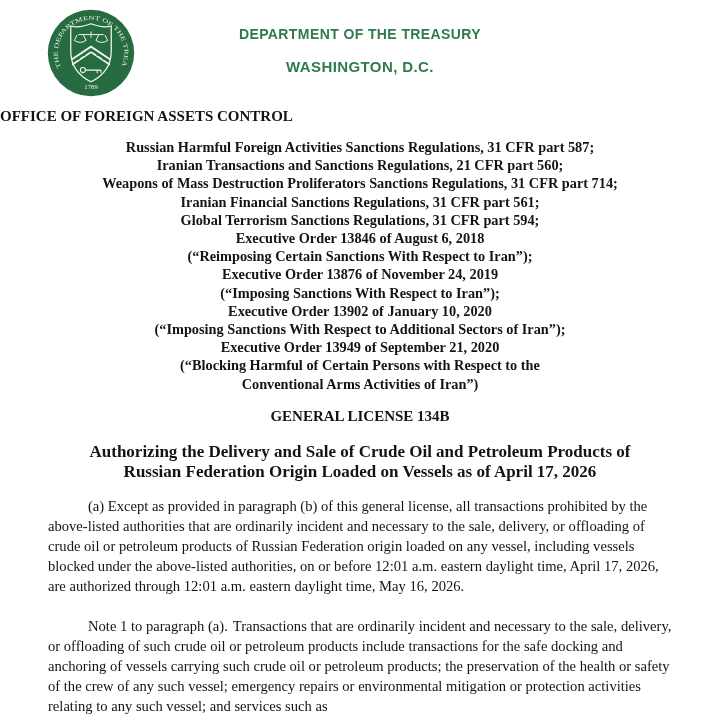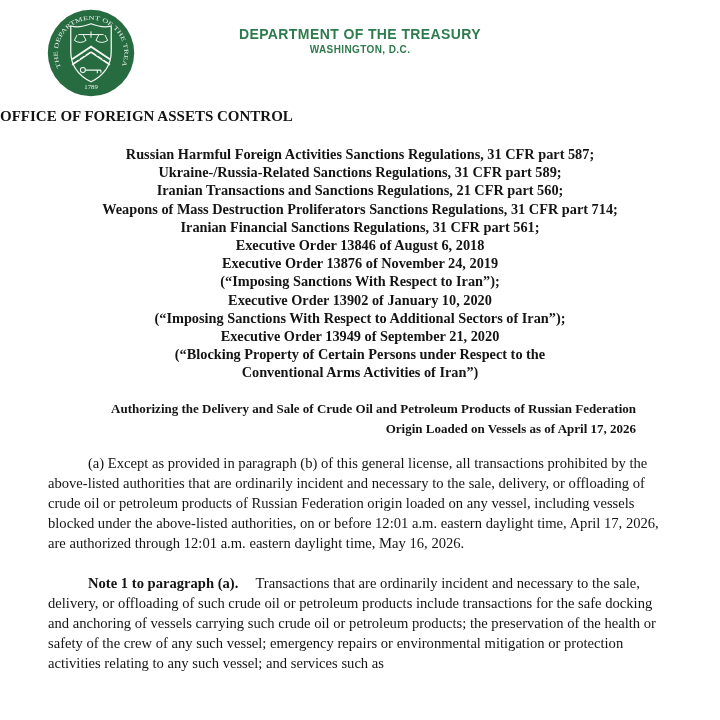--- a/index.html
+++ b/index.html
@@ -33,66 +33,66 @@
     padding-top: 26px;
     font-family: "Liberation Sans", sans-serif;
     font-weight: bold;
   }
   .dept {
     font-size: 14px;
     letter-spacing: 0.4px;
     color: #2e7b4e;
   }
   .city {
-    font-size: 10px;
+    font-size: 15px;
     letter-spacing: 0.4px;
     color: #2e7b4e;
-    margin-top: 2px;
+    margin-top: 16px;
   }
   
   .office-heading {
     text-align: left;
     font-weight: bold;
     font-size: 15px;
     margin-top: 8px;
   }
   .authorities {
     text-align: center;
     font-weight: bold;
     font-size: 14.3px;
     line-height: 18.2px;
-    margin-top: 20px;
+    margin-top: 13px;
   }
   .license-heading {
     text-align: center;
     font-weight: bold;
     font-size: 15px;
     margin-top: 15px;
   }
   .doc-title {
-    text-align: right;
+    text-align: center;
     font-weight: bold;
-    font-size: 13px;
+    font-size: 17px;
     line-height: 20px;
     margin: 17px auto 0 auto;
     max-width: 552px;
   }
   
   .bodytext {
     margin: 14px 48px 0 48px;
     font-size: 14.6px;
     line-height: 20px;
   }
   .para {
     margin: 0 0 20px 0;
     text-indent: 40px;
   }
   .note-label {
-    font-weight: bold;
-    margin-right: 17px;
+    font-weight: normal;
+    margin-right: 5px;
   }
 </style>
 </head>
 <body>
 
 <div class="page">
 
   <div class="header">
 
     <svg class="seal" viewBox="0 0 100 100" aria-hidden="true">
@@ -137,34 +137,36 @@
     <div class="masthead">
       <div class="dept">DEPARTMENT OF THE TREASURY</div>
       <div class="city">WASHINGTON, D.C.</div>
     </div>
   </div>
 
   <div class="office-heading">OFFICE OF FOREIGN ASSETS CONTROL</div>
 
   <div class="authorities">
     <div>Russian Harmful Foreign Activities Sanctions Regulations, 31 CFR part 587;</div>
-    <div>Ukraine-/Russia-Related Sanctions Regulations, 31 CFR part 589;</div>
     <div>Iranian Transactions and Sanctions Regulations, 21 CFR part 560;</div>
     <div>Weapons of Mass Destruction Proliferators Sanctions Regulations, 31 CFR part 714;</div>
     <div>Iranian Financial Sanctions Regulations, 31 CFR part 561;</div>
+    <div>Global Terrorism Sanctions Regulations, 31 CFR part 594;</div>
     <div>Executive Order 13846 of August 6, 2018</div>
+    <div>(“Reimposing Certain Sanctions With Respect to Iran”);</div>
     <div>Executive Order 13876 of November 24, 2019</div>
     <div>(“Imposing Sanctions With Respect to Iran”);</div>
     <div>Executive Order 13902 of January 10, 2020</div>
     <div>(“Imposing Sanctions With Respect to Additional Sectors of Iran”);</div>
     <div>Executive Order 13949 of September 21, 2020</div>
-    <div>(“Blocking Property of Certain Persons under Respect to the</div>
+    <div>(“Blocking Harmful of Certain Persons with Respect to the</div>
     <div>Conventional Arms Activities of Iran”)</div>
   </div>
 
+  <div class="license-heading">GENERAL LICENSE 134B</div>
 
   <div class="doc-title">Authorizing the Delivery and Sale of Crude Oil and Petroleum Products of Russian Federation Origin Loaded on Vessels as of April 17, 2026</div>
 
   <div class="bodytext">
     <p class="para">(a) Except as provided in paragraph (b) of this general license, all transactions prohibited by the above-listed authorities that are ordinarily incident and necessary to the sale, delivery, or offloading of crude oil or petroleum products of Russian Federation origin loaded on any vessel, including vessels blocked under the above-listed authorities, on or before 12:01 a.m. eastern daylight time, April 17, 2026, are authorized through 12:01 a.m. eastern daylight time, May 16, 2026.</p>
     <p class="para"><span class="note-label">Note 1 to paragraph (a).</span><span>Transactions that are ordinarily incident and necessary to the sale, delivery, or offloading of such crude oil or petroleum products include transactions for the safe docking and anchoring of vessels carrying such crude oil or petroleum products; the preservation of the health or safety of the crew of any such vessel; emergency repairs or environmental mitigation or protection activities relating to any such vessel; and services such as</span></p>
   </div>
 
 </div>
 

